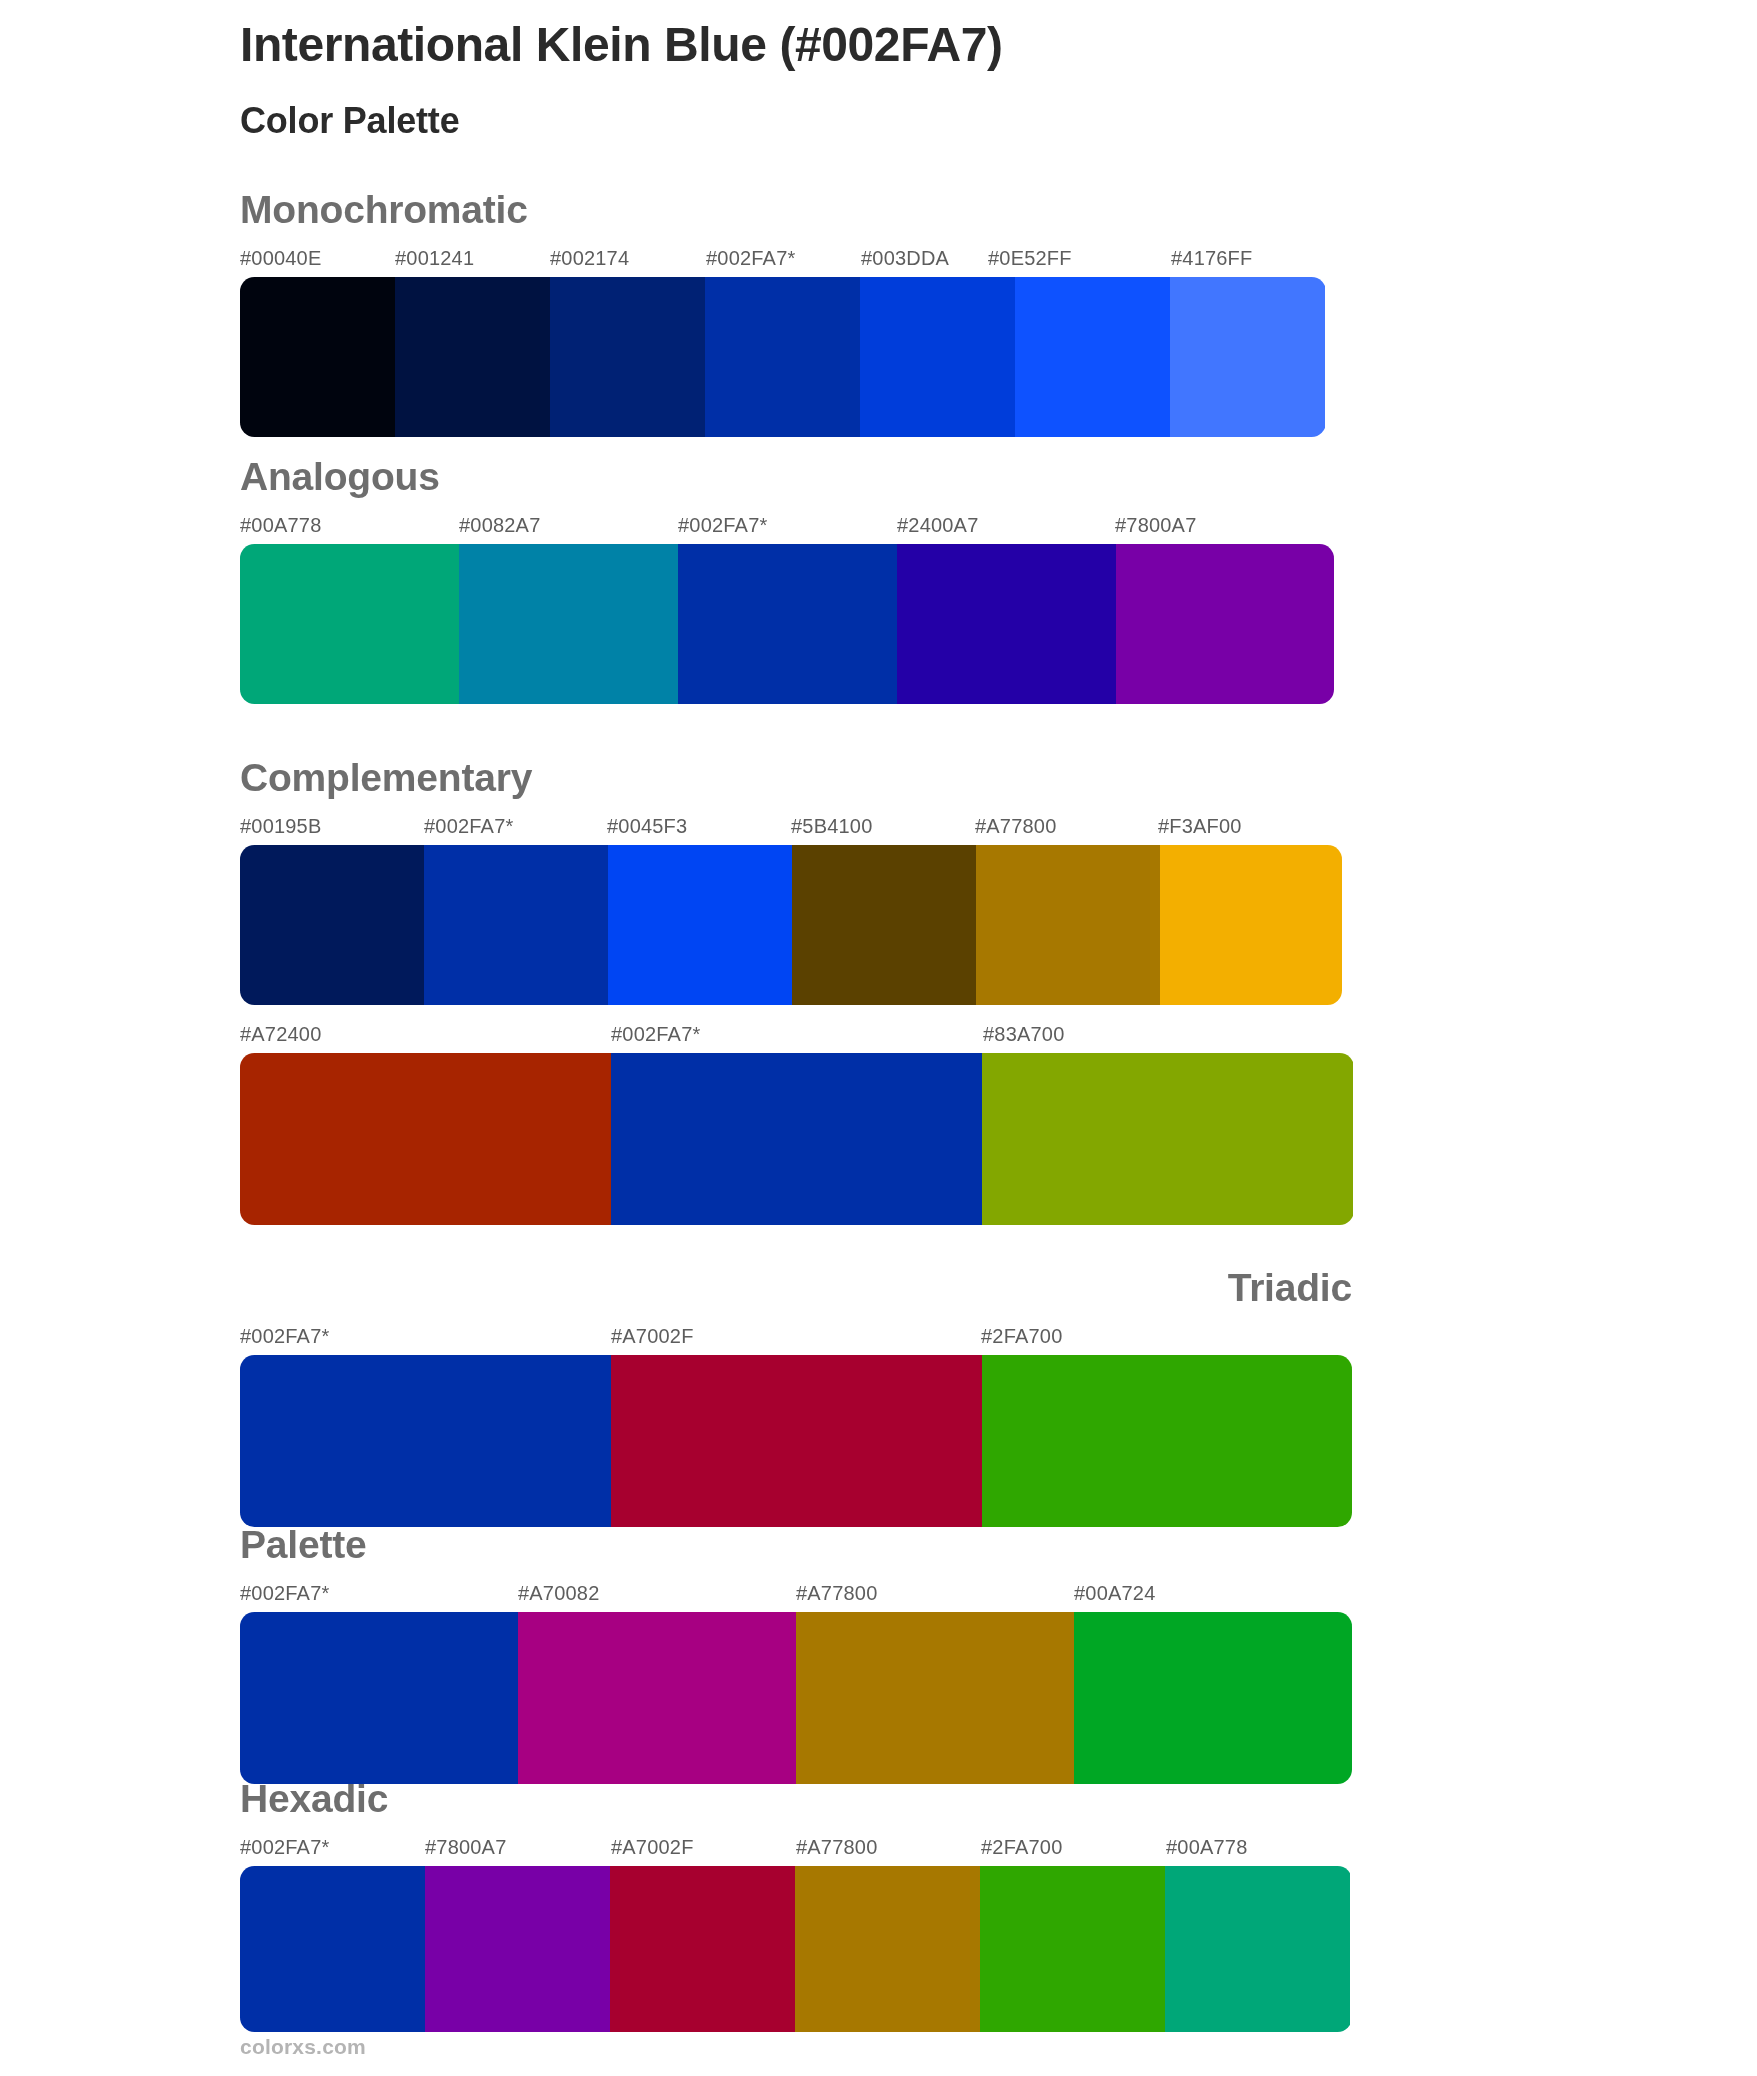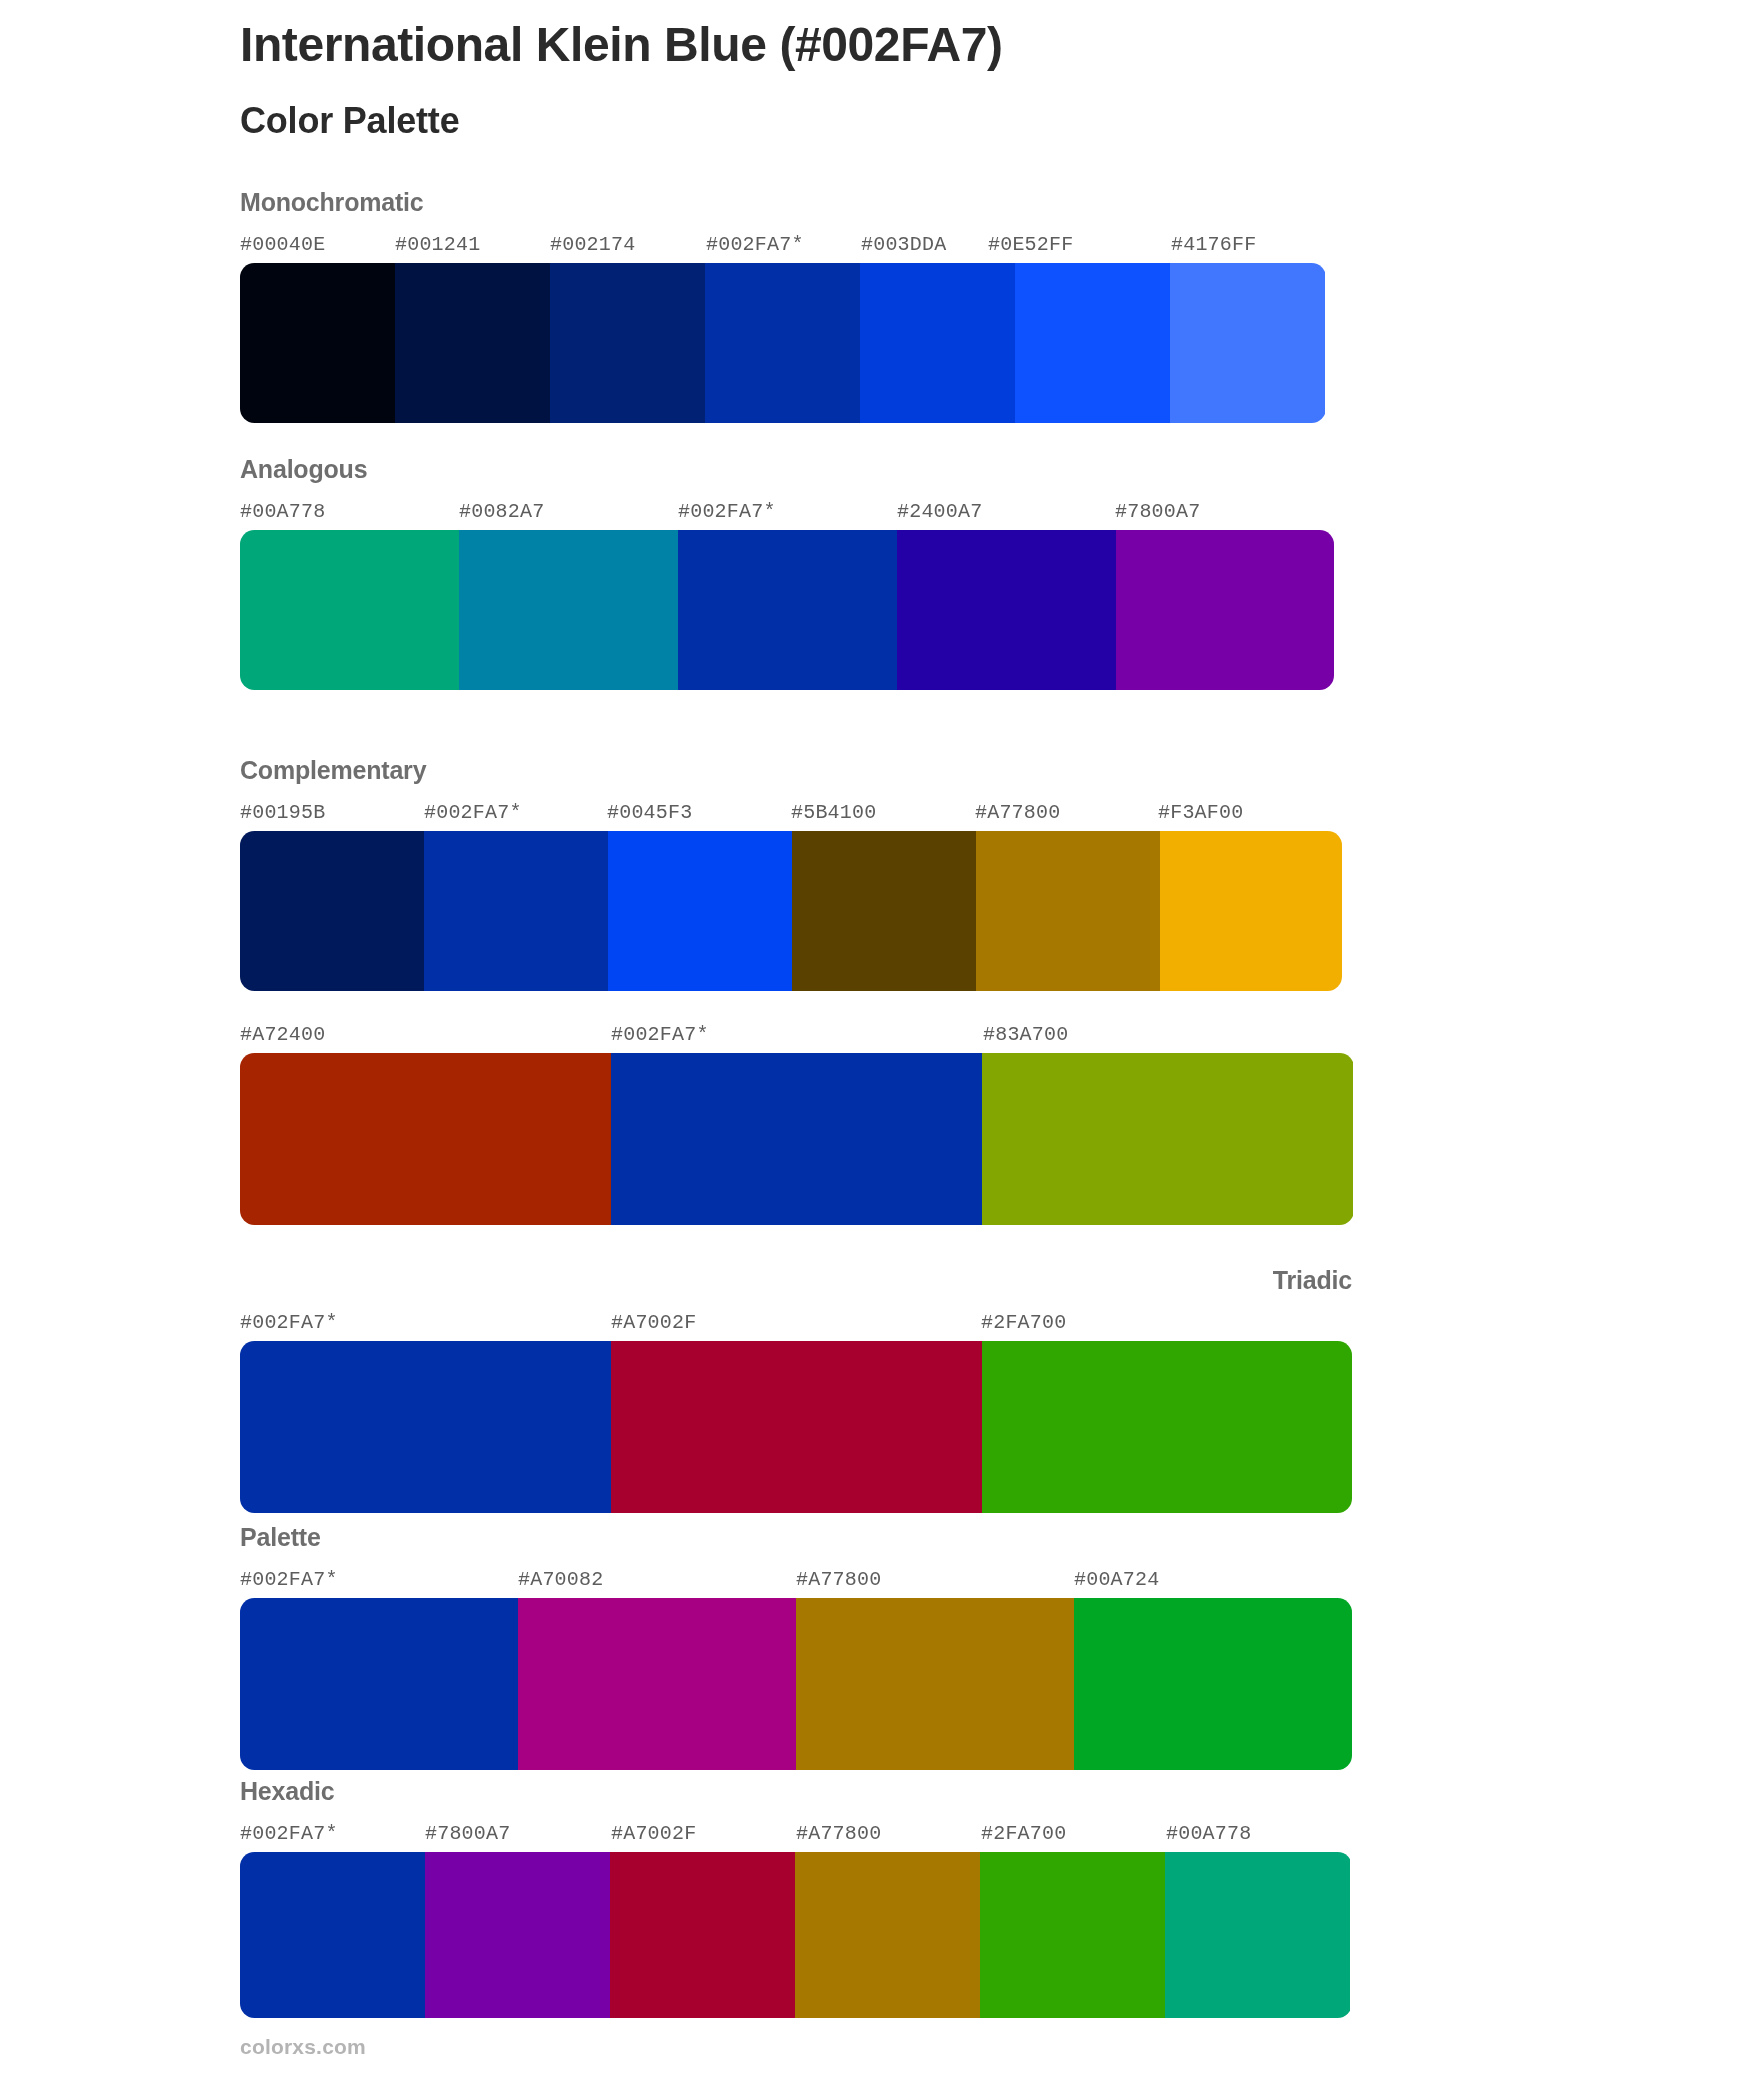--- a/index.html
+++ b/index.html
@@ -57,38 +57,38 @@
     left: 0;
     top: 0;
     width: 1757px;
   }
   .section {
     position: absolute;
     left: 240px;
   }
   .section-title {
     font-family: "Liberation Sans", sans-serif;
-    font-size: 25px;
+    font-size: 39px;
     font-weight: bold;
     color: #6e6e6e;
     letter-spacing: -0.2px;
     line-height: 1;
     margin: 0;
     white-space: nowrap;
   }
 
   .swatch-labels {
     position: relative;
     height: 27px;
     margin-top: 17.6px;
   }
   .swatch-label {
     position: absolute;
     top: 0;
-    font-family: Liberation Mono, monospace;
+    font-family: Liberation Sans, sans-serif;
     font-size: 20px;
     font-weight: normal;
     color: #5d5d5d;
     letter-spacing: 0.2px;
     white-space: nowrap;
   }
 
   .swatch-row {
     position: relative;
     display: flex;

